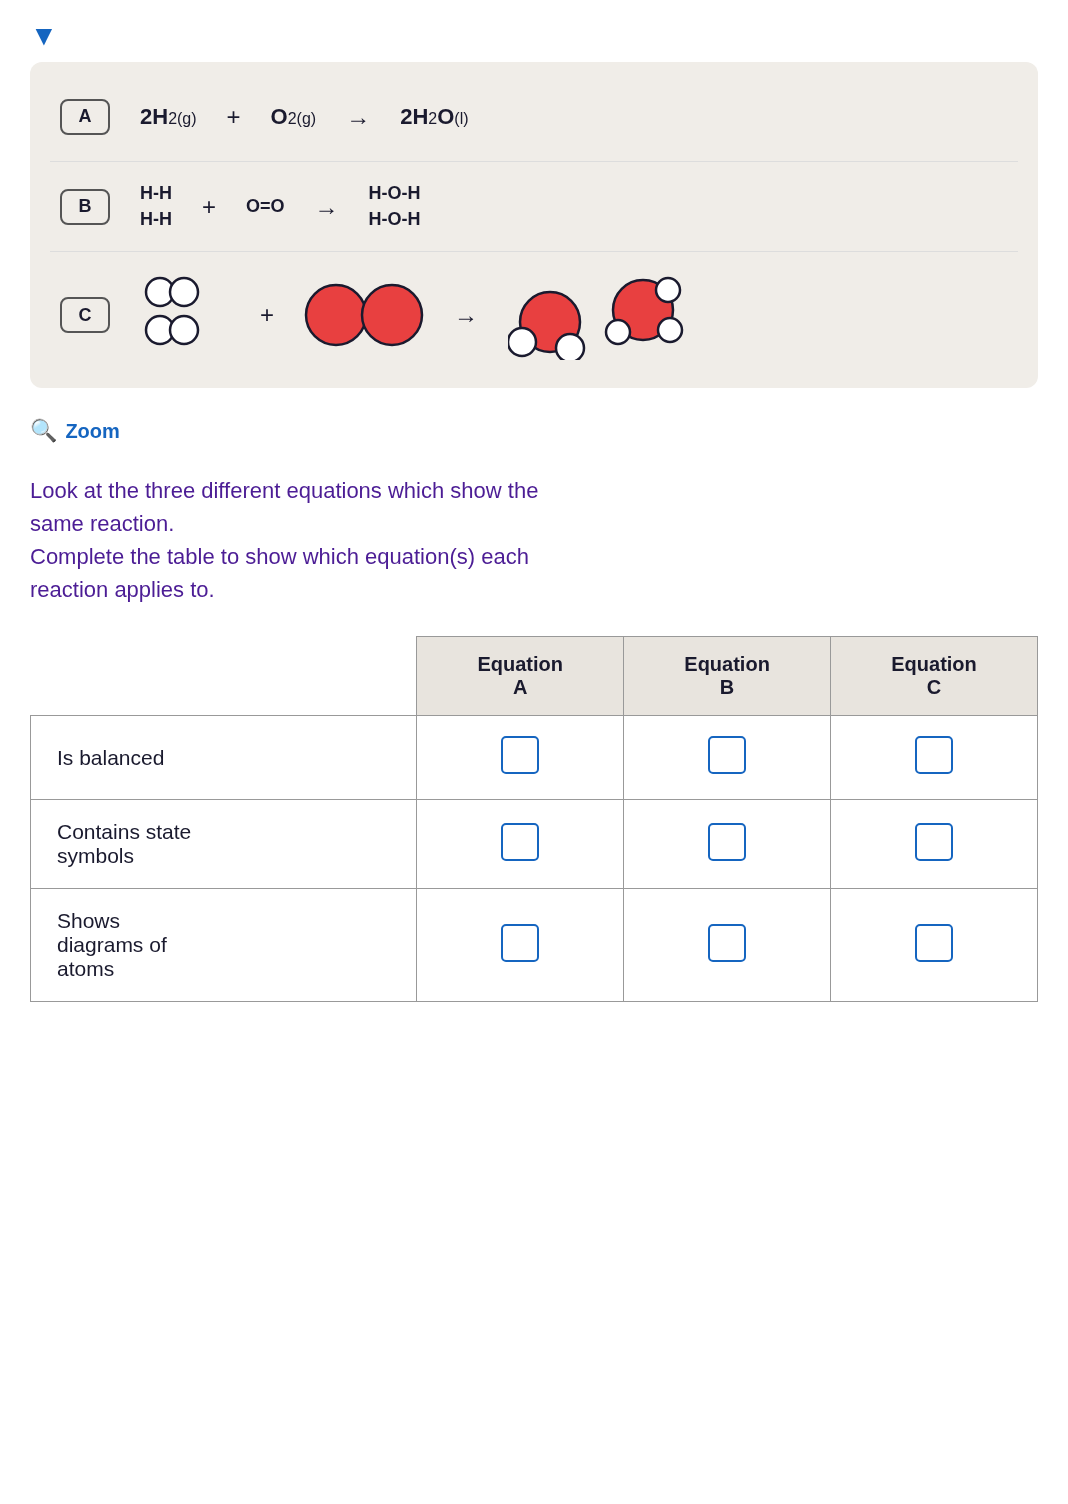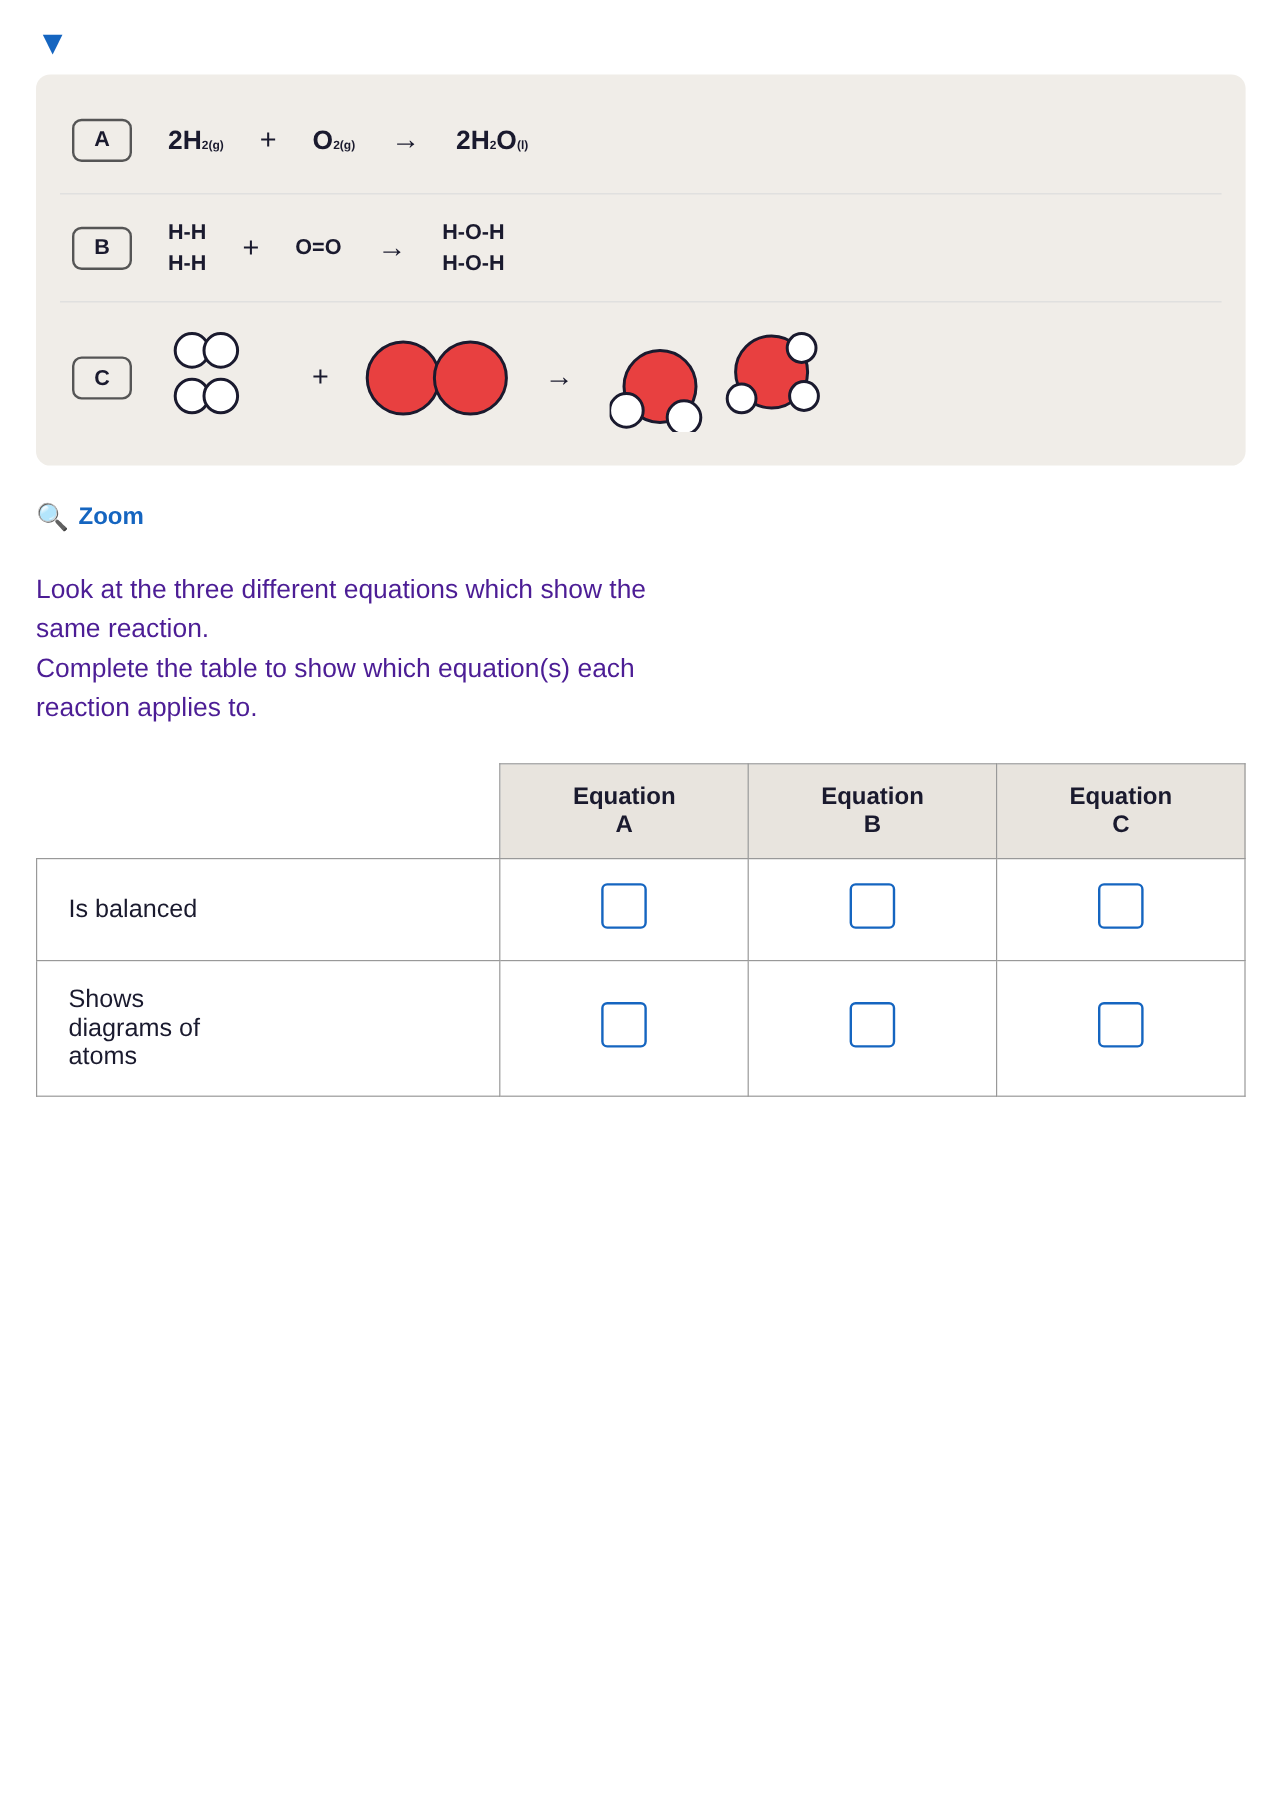--- a/index.html
+++ b/index.html
@@ -66,22 +66,22 @@
     }
 
     .chem-formula {
       display: flex;
       align-items: baseline;
       font-size: 22px;
       font-weight: 700;
     }
 
     .chem-formula sub {
-      font-size: 10px;
-      font-weight: 700;
+      font-size: 16px;
+      font-weight: 400;
     }
 
     
     .structural {
       font-size: 18px;
       font-weight: 700;
       line-height: 1.4;
       text-align: center;
     }
 
@@ -302,20 +302,32 @@
         <div class="checkbox"></div>
       </td>
       <td class="check-cell">
         <div class="checkbox"></div>
       </td>
       <td class="check-cell">
         <div class="checkbox"></div>
       </td>
     </tr>
     <tr>
+      <td class="label-cell">Contains state<br>symbols</td>
+      <td class="check-cell">
+        <div class="checkbox"></div>
+      </td>
+      <td class="check-cell">
+        <div class="checkbox"></div>
+      </td>
+      <td class="check-cell">
+        <div class="checkbox"></div>
+      </td>
+    </tr>
+    <tr>
       <td class="label-cell">Shows<br>diagrams of<br>atoms</td>
       <td class="check-cell">
         <div class="checkbox"></div>
       </td>
       <td class="check-cell">
         <div class="checkbox"></div>
       </td>
       <td class="check-cell">
         <div class="checkbox"></div>
       </td>

